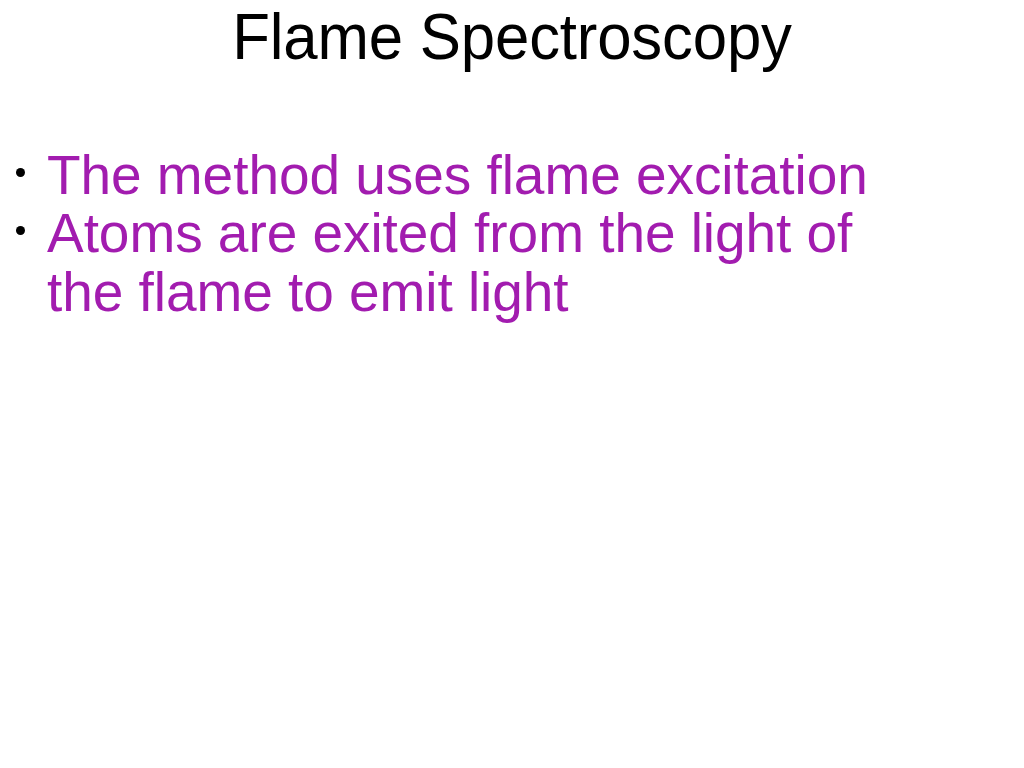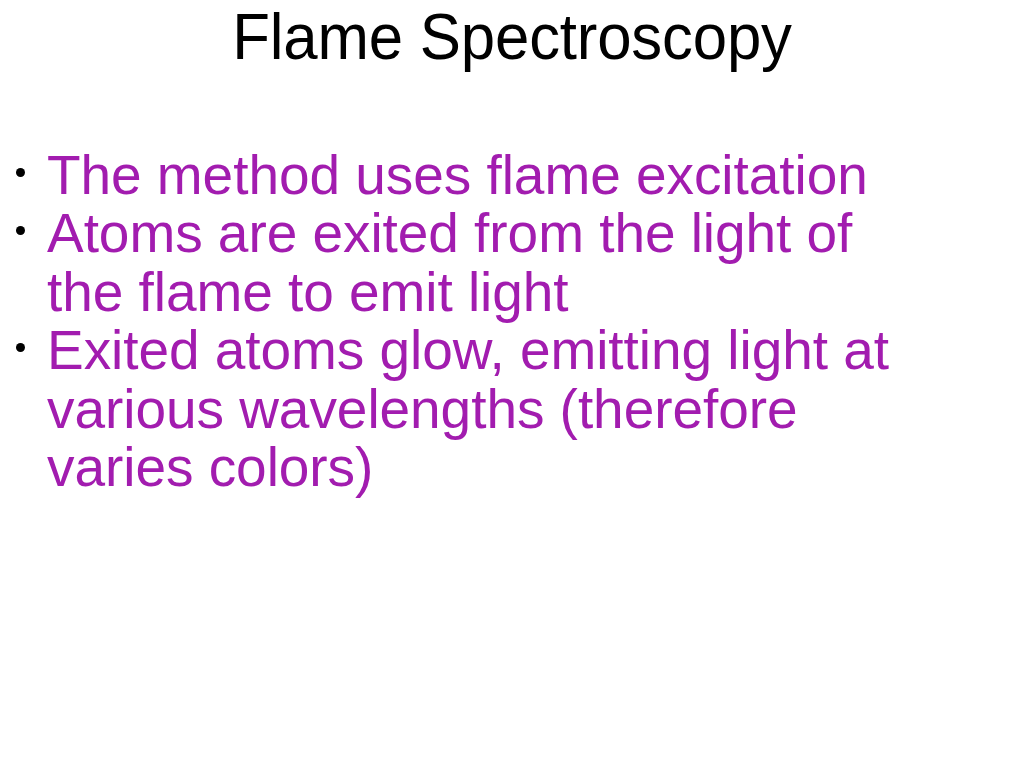--- a/index.html
+++ b/index.html
@@ -105,21 +105,17 @@
     <li class="bullet-item">
       <span class="bullet-marker"><span class="dot"></span></span>
       <span class="bullet-text">The method uses flame excitation</span>
     </li>
 
     <li class="bullet-item">
       <span class="bullet-marker"><span class="dot"></span></span>
       <span class="bullet-text">Atoms are exited from the light of the flame to emit light</span>
     </li>
 
-    <li class="bullet-item">
-      <span class="bullet-marker"><span class="dot"></span></span>
-      <span class="bullet-text">Exited atoms glow, emitting light at various wavelengths (therefore varies colors)</span>
-    </li>
 
 
   </ul>
 
 </div>
 
 </body></html>

